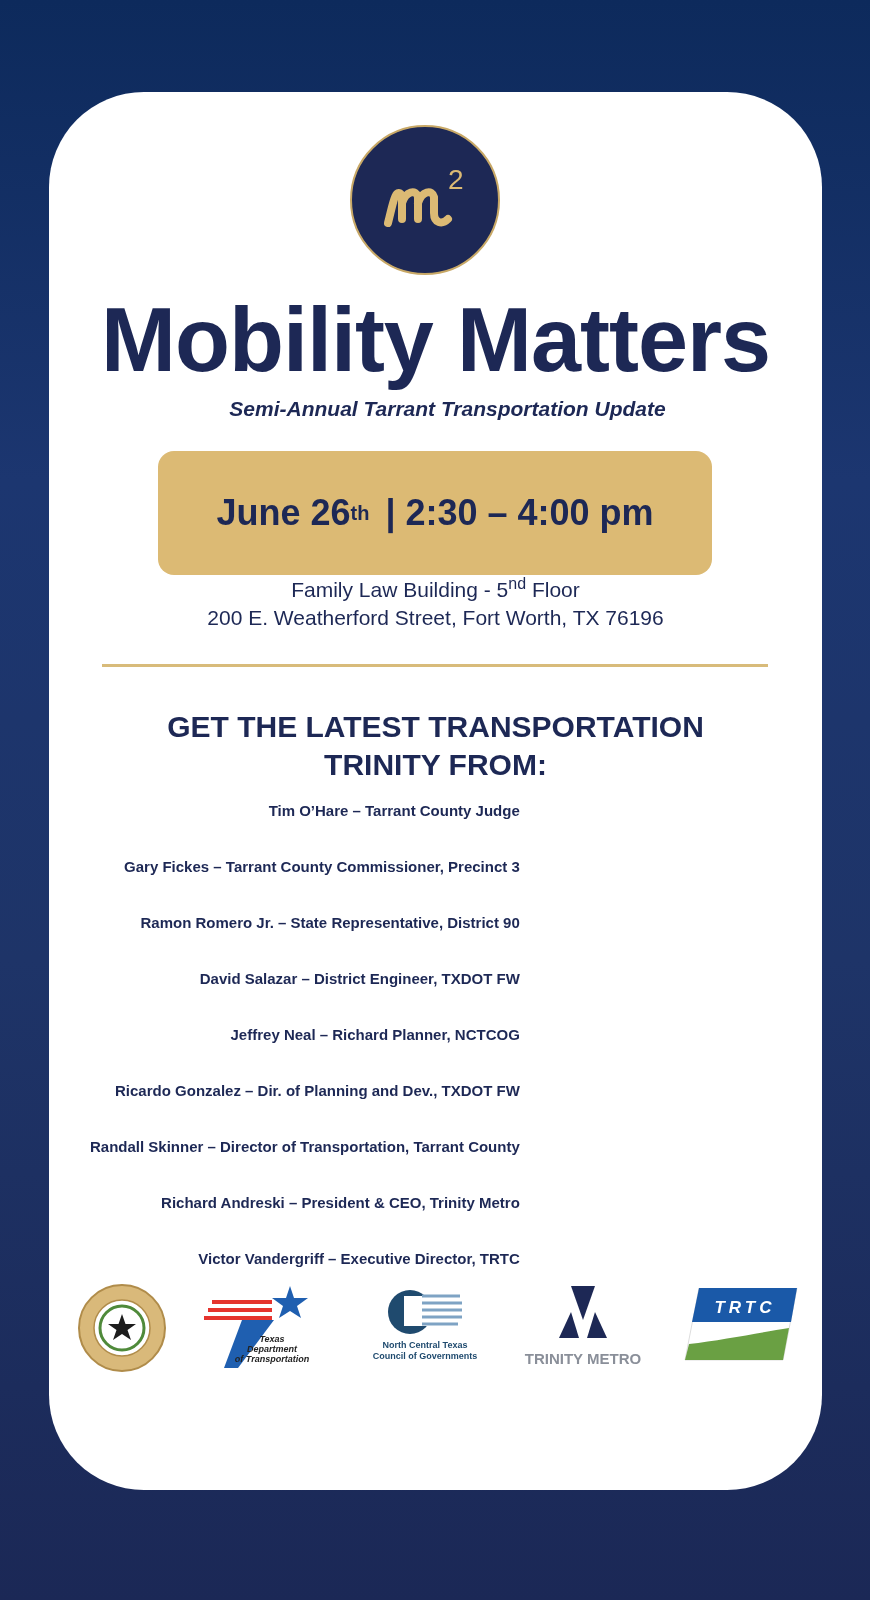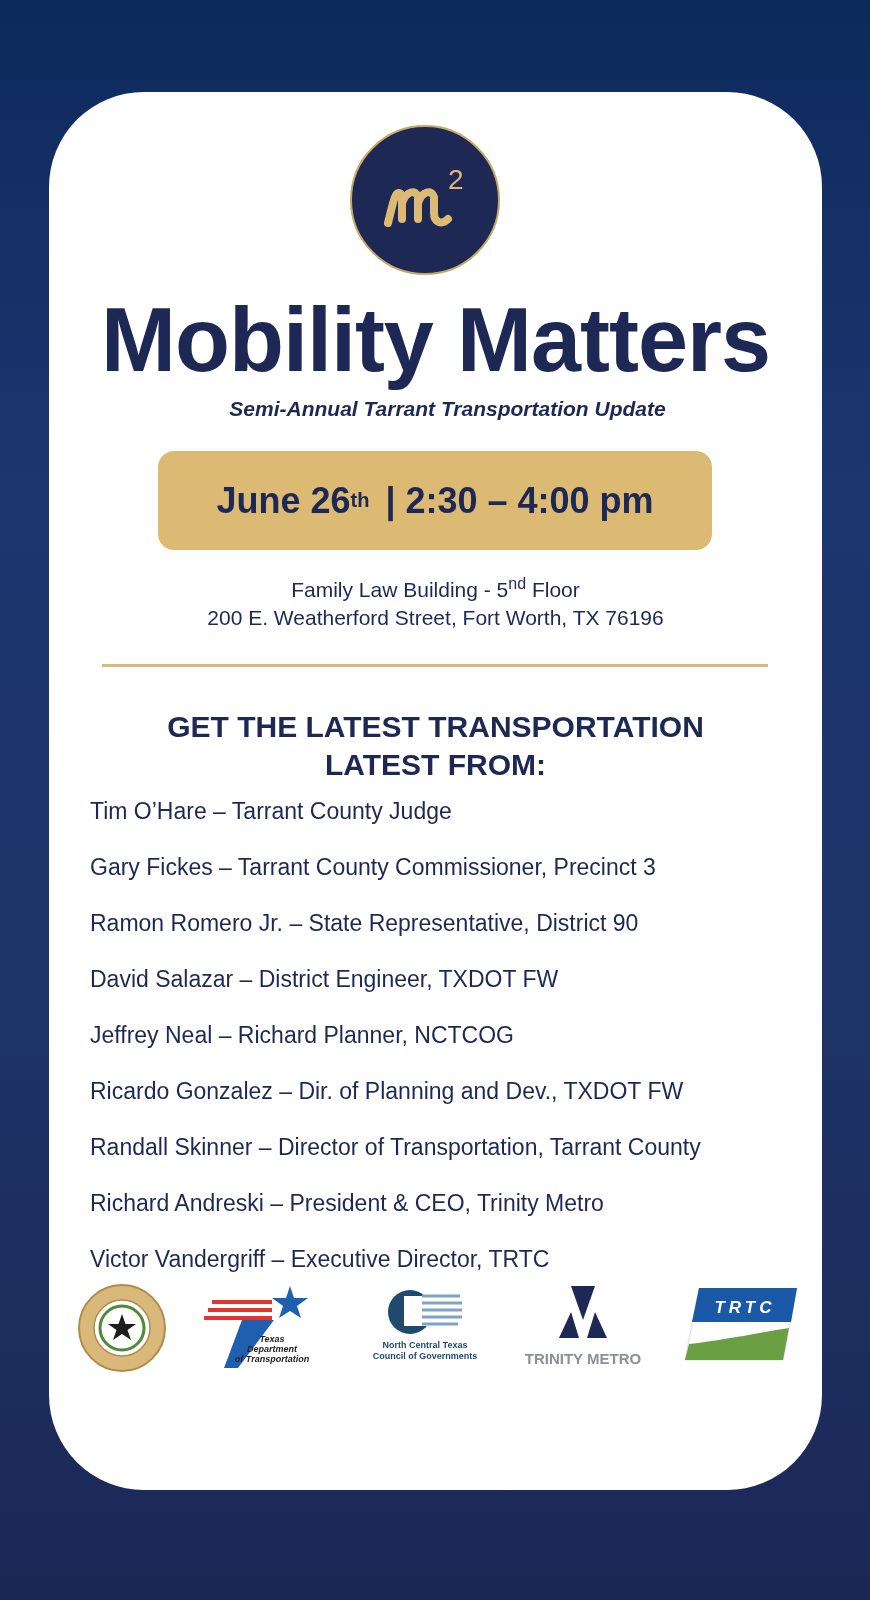--- a/index.html
+++ b/index.html
@@ -21,41 +21,41 @@
   }
   .title {
     position:absolute; left:0; right:0; top:195px; text-align:center;
     font-weight:bold; font-size:90px; letter-spacing:-1px; color:#1d2855; line-height:1;margin-top:8px;
   }
   .subtitle {
     position:absolute; left:0; right:0; top:305px; text-align:center;
     font-weight:bold; font-style:italic; font-size:21px; color:#1d2855;padding-left:24px;
   }
   .date-box {
-    position:absolute; left:109px; top:359px; width:554px; height:99px;
+    position:absolute; left:109px; top:359px; width:554px; height:124px;
     background:#dcba74; border-radius:16px;
     display:flex; align-items:center; justify-content:center;
     font-weight:bold; font-size:36px; color:#1d2855;
   }
   .date-box sup { font-size:20px; vertical-align:14px; margin-right:16px; }
   .venue {
     position:absolute; left:0; right:0; top:478px; text-align:center;
     font-size:21px; line-height:28px; color:#1d2855;
   }
   .venue sup { font-size:16px; vertical-align:8px; }
   .divider {
     position:absolute; left:53px; width:666px; top:572px; height:3px; background:#d8bb7a;
   }
   .heading {
     position:absolute; left:0; right:0; top:616px; text-align:center;
     font-weight:bold; font-size:30px; line-height:38px; color:#1d2855;
   }
   .speakers { position:absolute; left:41px; top:705px; }
   .speaker {
-    font-weight:normal; font-size:23px; height:56px; line-height:28px; color:#1d2855;
+    font-weight:bold; font-size:15px; height:56px; line-height:28px; color:#1d2855;text-align:right;
   }
   .logos { position:absolute; left:0; top:1192px; width:773px; height:90px; }
   .lg { position:absolute; }
 </style>
 </head>
 <body>
 
 <div class="card">
 
   <div class="logo">
@@ -76,21 +76,21 @@
 
   <div class="venue">
     <div><span>Family Law Building - 5</span><sup>nd</sup><span> Floor</span></div>
     <div>200 E. Weatherford Street, Fort Worth, TX 76196</div>
   </div>
 
   <div class="divider"></div>
 
   <div class="heading">
     <div>GET THE LATEST TRANSPORTATION</div>
-    <div>LATEST FROM:</div>
+    <div>TRINITY FROM:</div>
   </div>
 
   <div class="speakers">
     <div class="speaker">Tim O’Hare – Tarrant County Judge</div>
     <div class="speaker">Gary Fickes – Tarrant County Commissioner, Precinct 3</div>
     <div class="speaker">Ramon Romero Jr. – State Representative, District 90</div>
     <div class="speaker">David Salazar – District Engineer, TXDOT FW</div>
     <div class="speaker">Jeffrey Neal – Richard Planner, NCTCOG</div>
     <div class="speaker">Ricardo Gonzalez – Dir. of Planning and Dev., TXDOT FW</div>
     <div class="speaker">Randall Skinner – Director of Transportation, Tarrant County</div>

